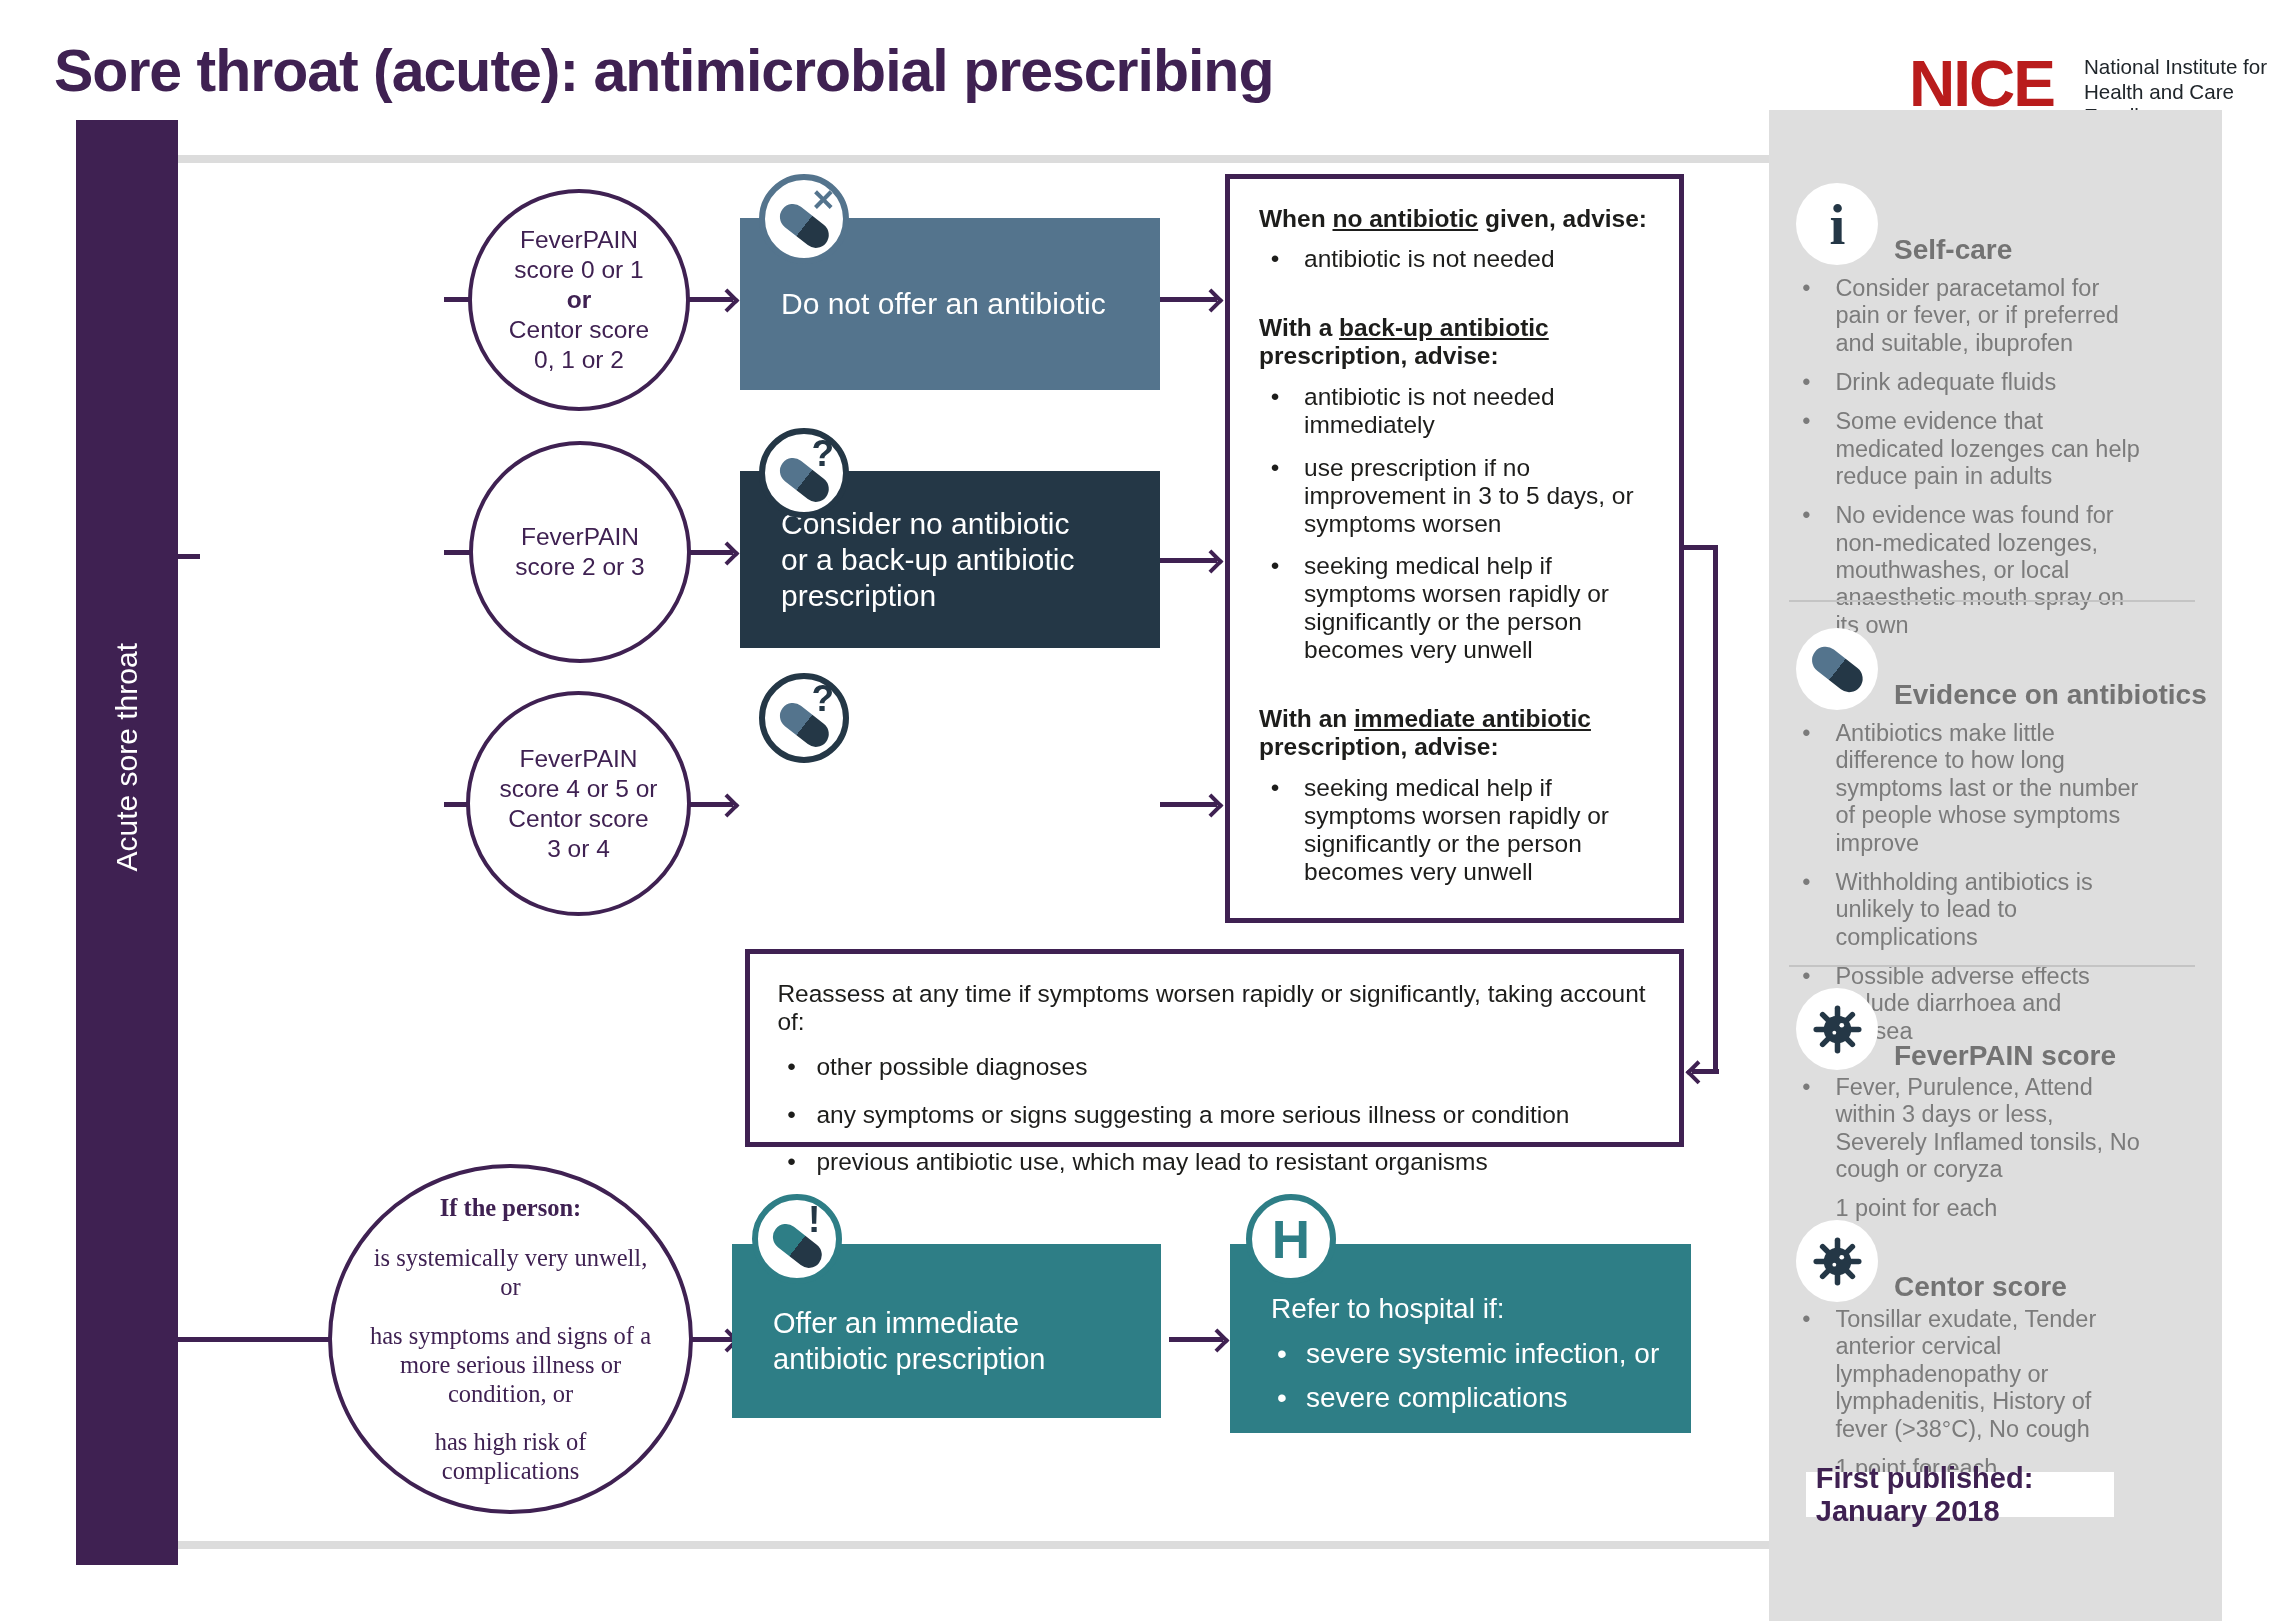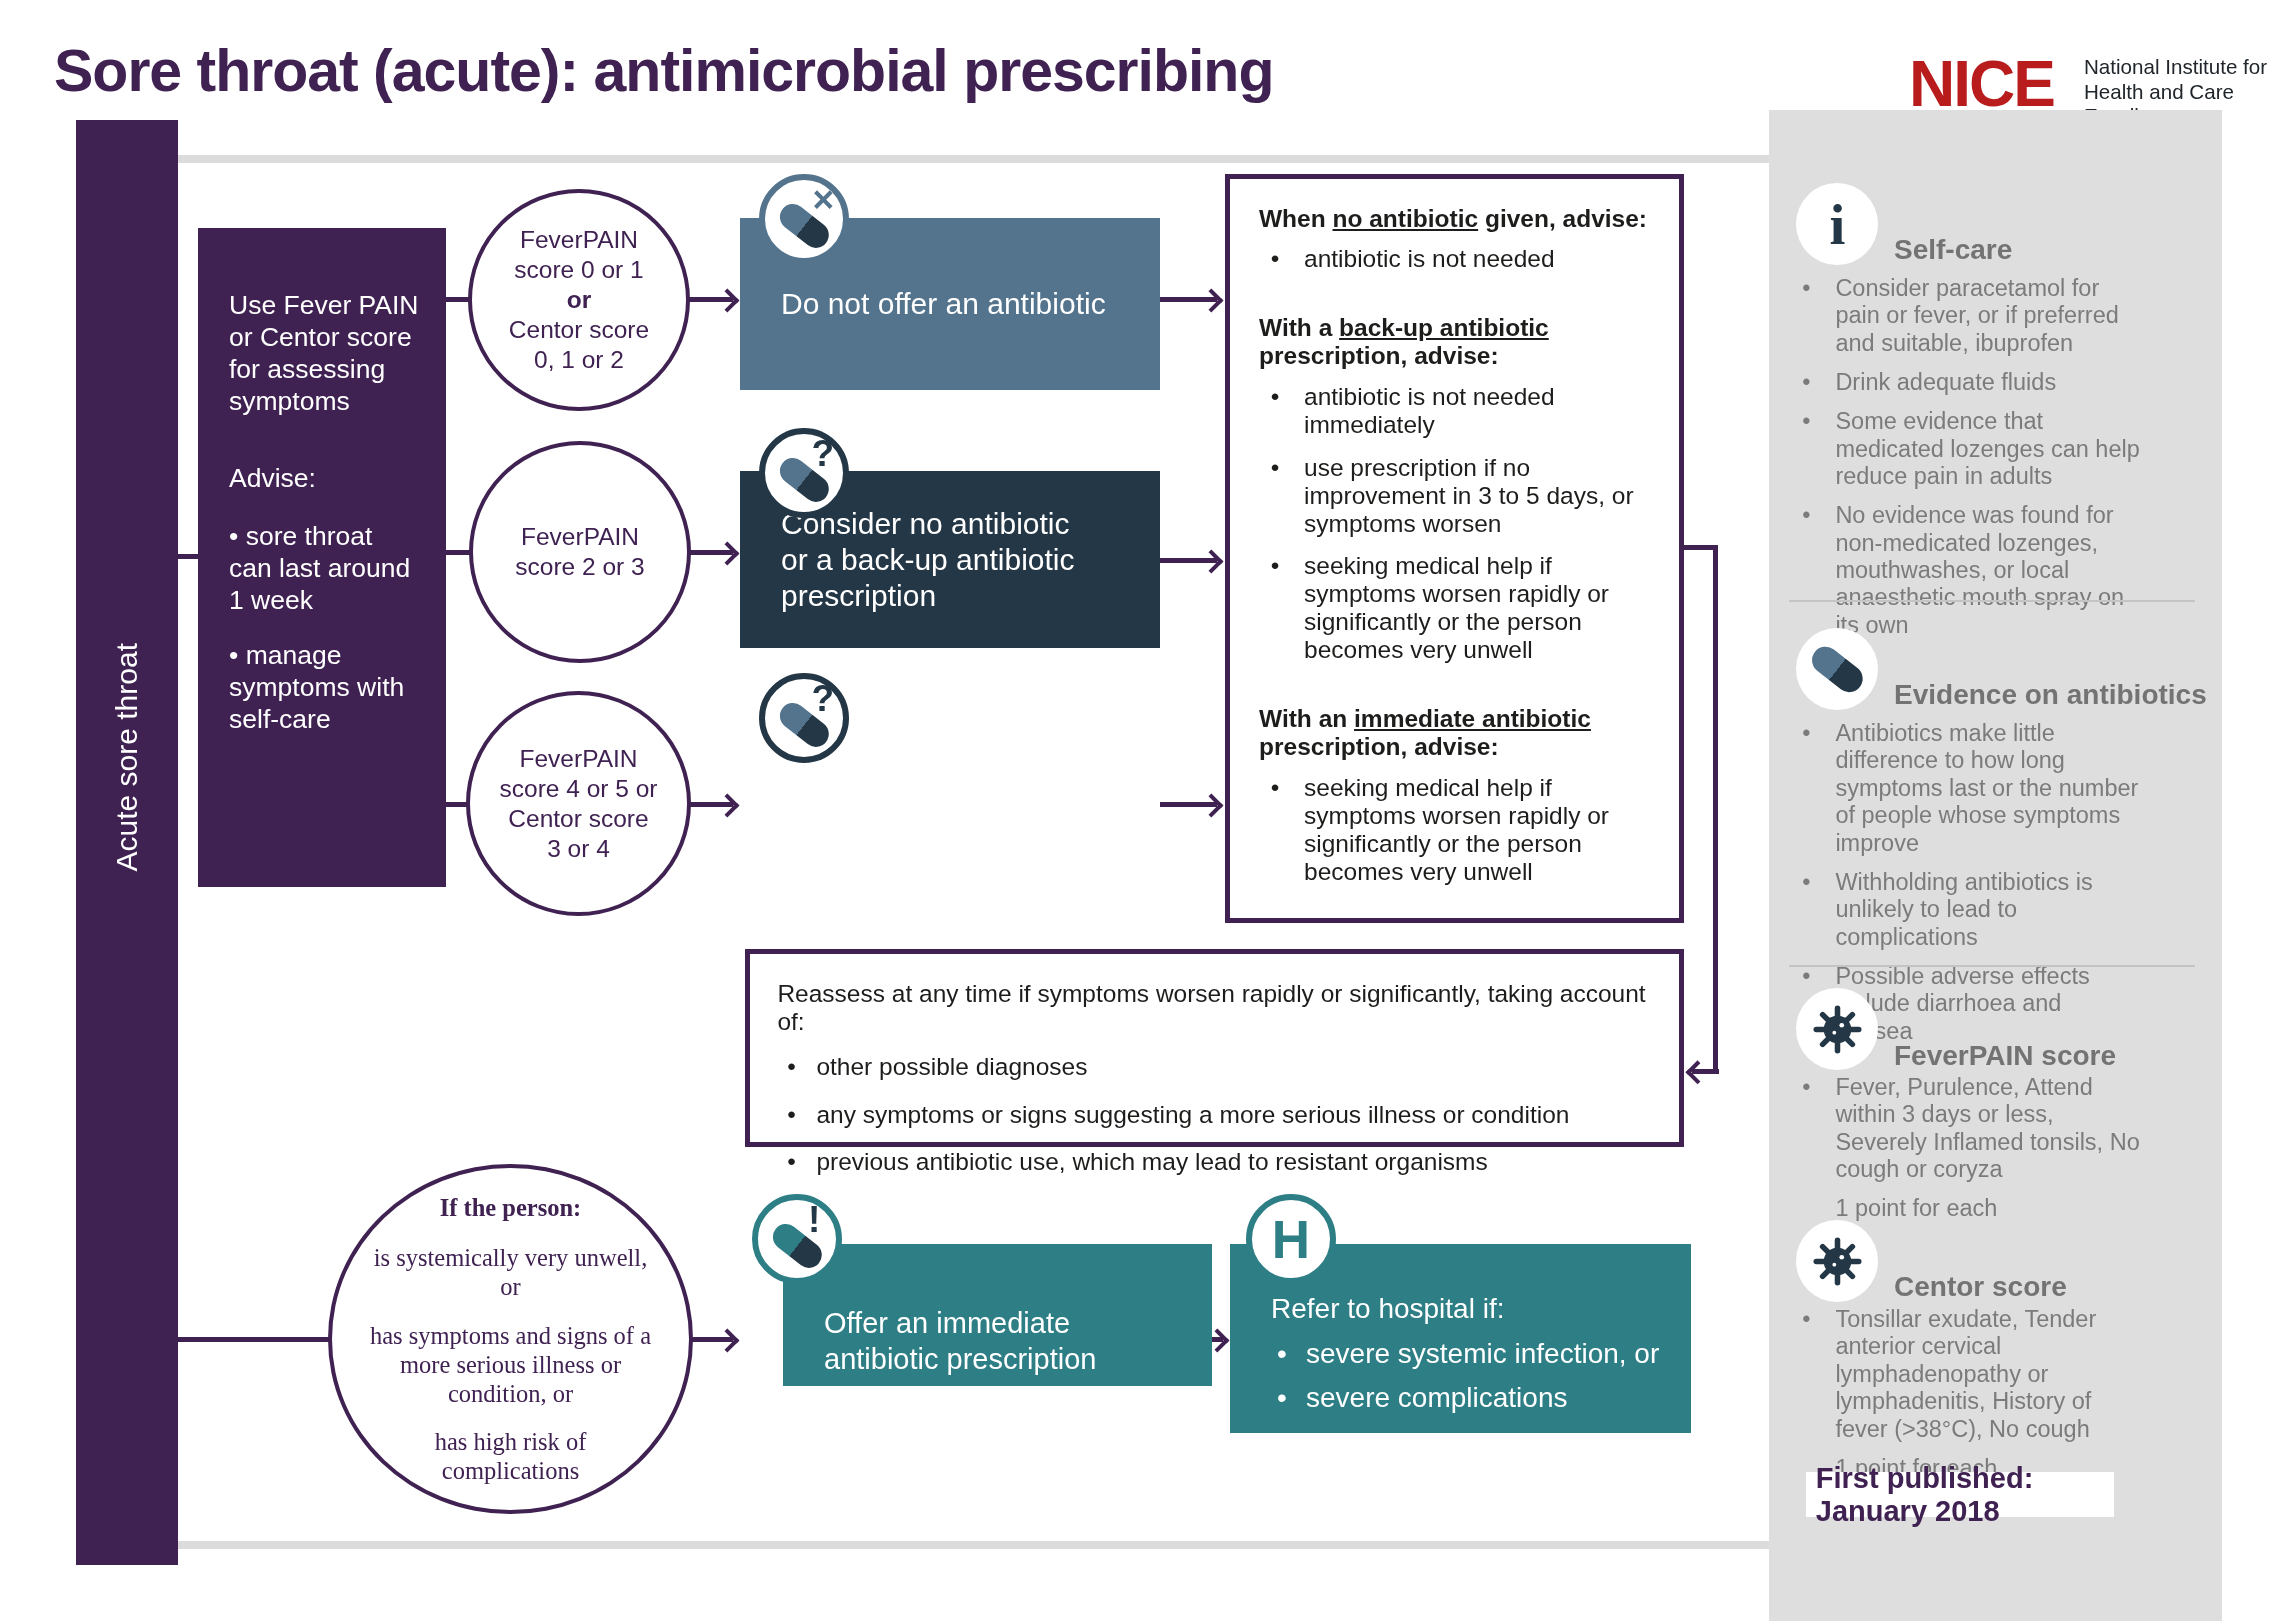--- a/index.html
+++ b/index.html
@@ -109,26 +109,20 @@
   <div class="hline arr-r" style="left:1160px;top:297px;width:57px;"></div>
   <div class="hline arr-r" style="left:1160px;top:558px;width:57px;"></div>
   <div class="hline arr-r" style="left:1160px;top:802px;width:57px;"></div>
   <div class="hline" style="left:1682px;top:545px;width:36px;"></div>
   <div class="vline" style="left:1713px;top:545px;height:529px;"></div>
   <div class="hline arr-l" style="left:1692px;top:1069px;width:26.5px;"></div>
   <div class="hline" style="left:176px;top:1337px;width:157px;"></div>
   <div class="hline arr-r" style="left:689px;top:1337px;width:44px;"></div>
   <div class="hline arr-r" style="left:1169px;top:1337px;width:54px;"></div>
 
-  <div class="assess">
-    <p class="p1">Use Fever PAIN  or Centor score for assessing symptoms</p>
-    <p class="p2">Advise:</p>
-    <p class="p3">• sore throat can last around 1 week</p>
-    <p>• manage symptoms with self-care</p>
-  </div>
 
   <div class="cnode c-small" style="left:468px;top:189px;width:222px;height:222px;">
     <div>FeverPAIN</div>
     <div>score 0 or 1</div>
     <div class="b">or</div>
     <div>Centor score</div>
     <div>0, 1 or 2</div>
   </div>
   <div class="cnode c-small" style="left:469px;top:441px;width:222px;height:222px;">
     <div>FeverPAIN</div>
@@ -188,21 +182,21 @@
 
   <div class="panel" style="left:745px;top:949px;width:939px;height:198px;">
     <div class="re-inner">
       <div class="re-head">Reassess at any time if symptoms worsen rapidly or significantly, taking account of:</div>
       <div class="rblt">other possible diagnoses</div>
       <div class="rblt">any symptoms or signs suggesting a more serious illness or condition</div>
       <div class="rblt">previous antibiotic use, which may lead to resistant organisms</div>
     </div>
   </div>
 
-  <div class="tbox" style="left:783px;top:1244px;width:429px;height:142px;">
+  <div class="tbox" style="left:732px;top:1244px;width:429px;height:174px;">
     <div class="t1-lbl">Offer an immediate antibiotic prescription</div>
   </div>
   <div class="tbox" style="left:1230px;top:1244px;width:461px;height:189px;">
     <div class="t2-head">Refer to hospital if:</div>
     <div class="t2-blts">
       <div class="tblt">severe systemic infection, or</div>
       <div class="tblt">severe complications</div>
     </div>
   </div>
   <div class="badge" style="left:752px;top:1194px;border:6.9px solid #2e7e86;">

